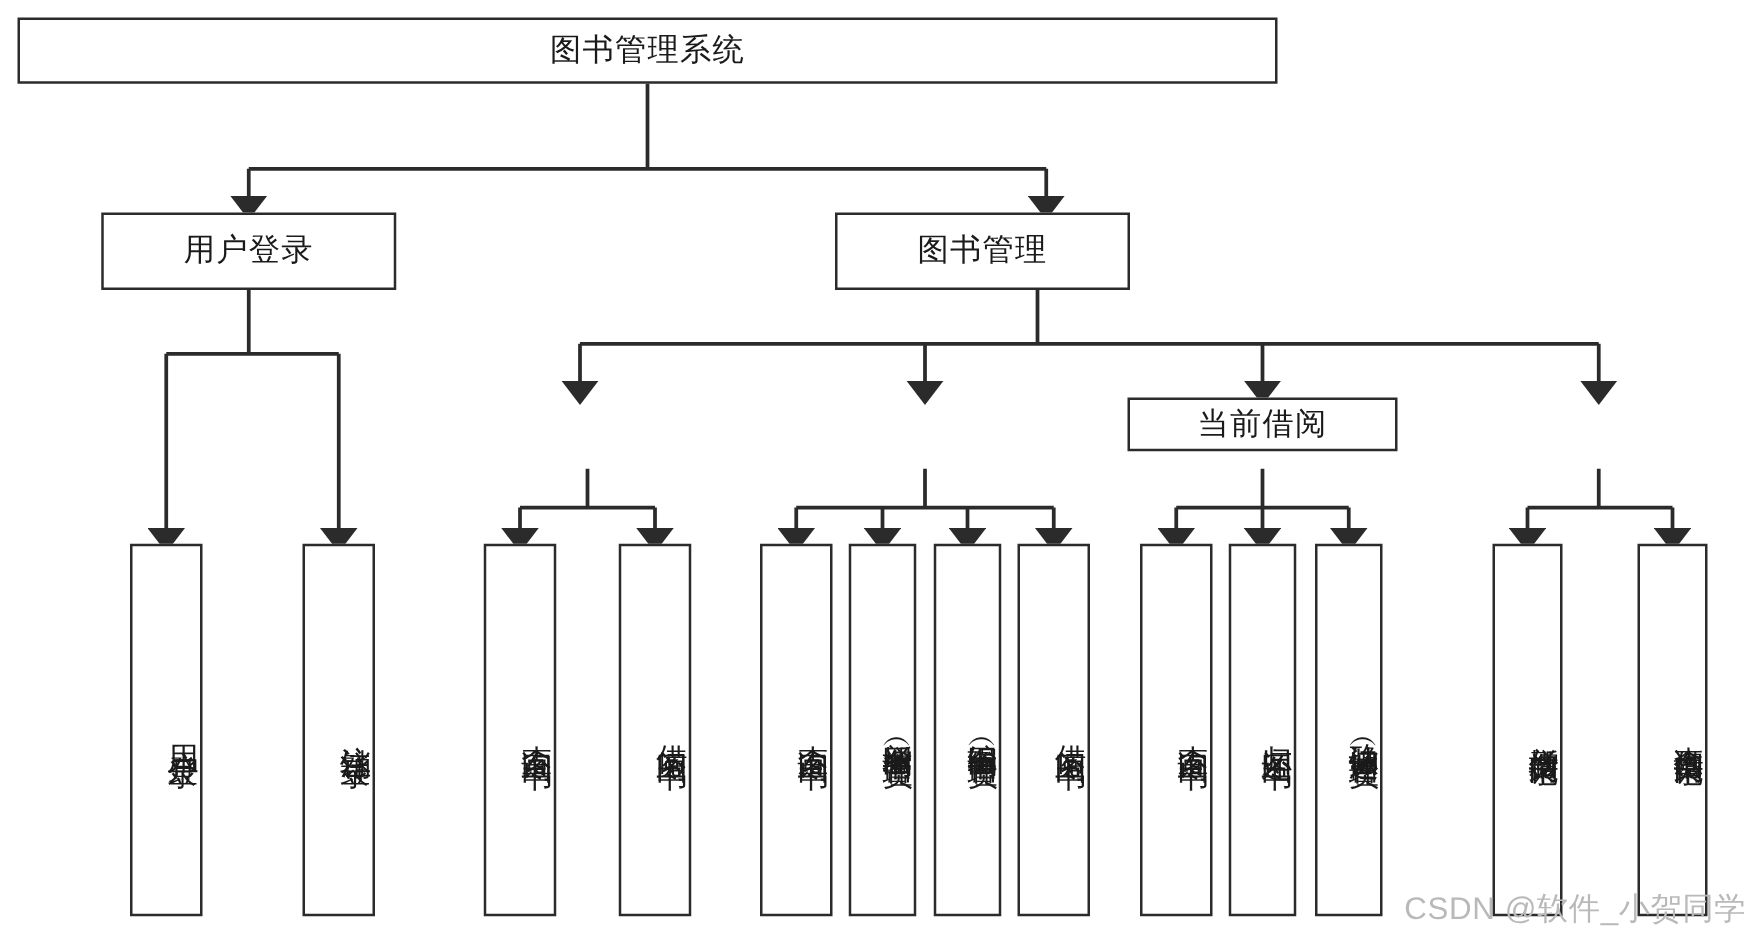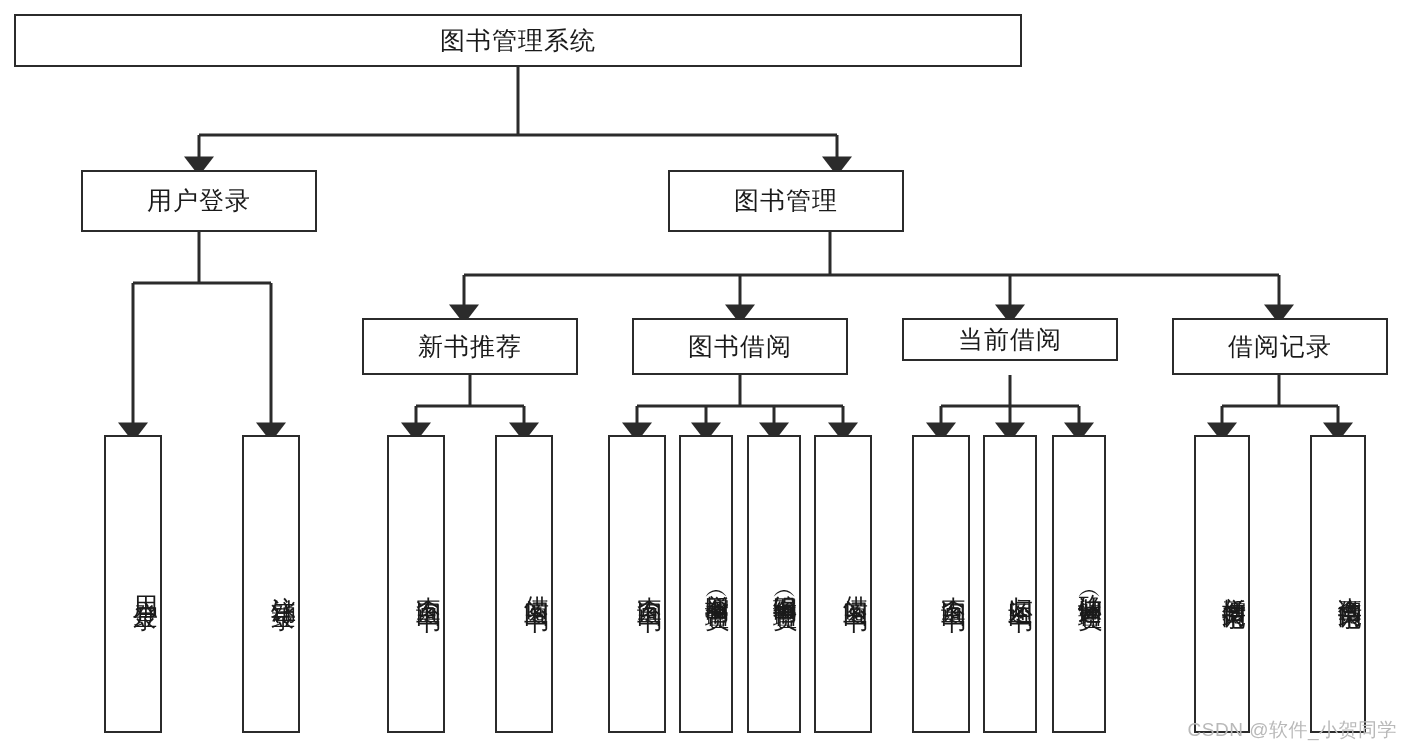--- a/index.html
+++ b/index.html
@@ -55,21 +55,21 @@
     white-space: nowrap;
   }
   .node.vert.tall-text {
     font-size: 24px;
     letter-spacing: 2px;
   }
   .watermark {
     position: absolute;
     right: 8px;
     bottom: 4px;
-    font-size: 19px;
+    font-size: 25px;
     color: #b9b9b9;
     letter-spacing: 0.5px;
     z-index: 3;
     white-space: nowrap;
   }
 </style>
 </head>
 <body>
 
 <div id="canvas">
@@ -128,31 +128,22 @@
     <span>图书管理系统</span>
   </div>
 
   <div class="node horiz" style="left:81px; top:170px; width:236px; height:62px;">
     <span>用户登录</span>
   </div>
   <div class="node horiz" style="left:668px; top:170px; width:236px; height:62px;">
     <span>图书管理</span>
   </div>
 
-  <div class="node horiz" style="left:362px; top:318px; width:216px; height:57px;">
-    <span>新书推荐</span>
-  </div>
-  <div class="node horiz" style="left:632px; top:318px; width:216px; height:57px;">
-    <span>图书借阅</span>
-  </div>
   <div class="node horiz" style="left:902px; top:318px; width:216px; height:43px;">
     <span>当前借阅</span>
-  </div>
-  <div class="node horiz" style="left:1172px; top:318px; width:216px; height:57px;">
-    <span>借阅记录</span>
   </div>
 
   <div class="node vert" style="left:104px; top:435px; width:58px; height:298px;">
     <span>用户登录</span>
   </div>
   <div class="node vert" style="left:242px; top:435px; width:58px; height:298px;">
     <span>注销登录</span>
   </div>
 
   <div class="node vert" style="left:387px; top:435px; width:58px; height:298px;">

